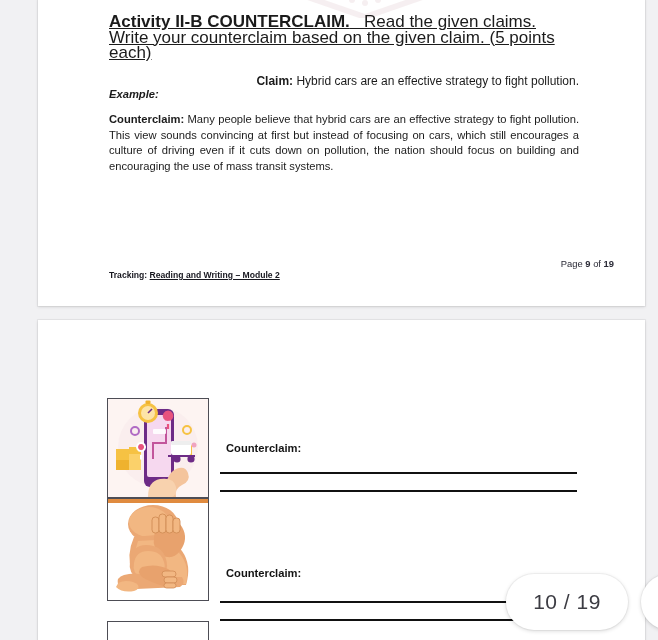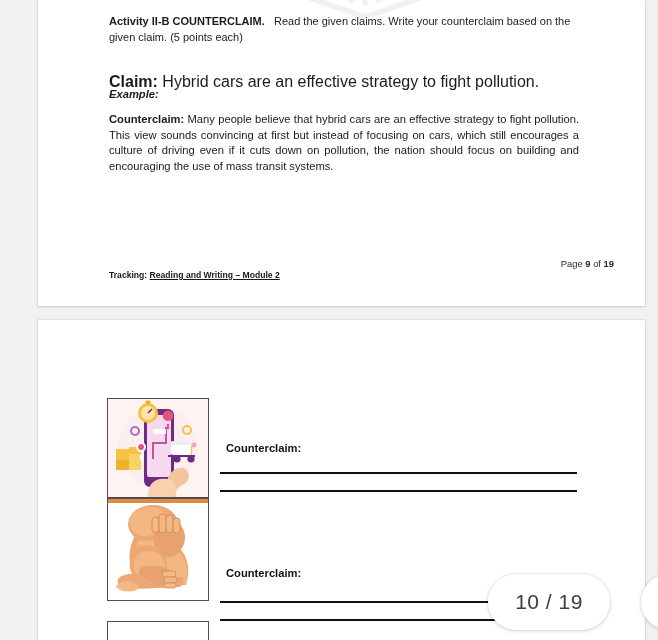--- a/index.html
+++ b/index.html
@@ -38,31 +38,32 @@
     width: 150px;
     height: 26px;
     opacity: 0.30;
     pointer-events: none;
   }
 
   
   .blk { position: absolute; color: #1b1b1b; }
   .t-activity {
     left: 71px; top: 16px; width: 470px;
-    font-size: 11px; line-height: 15.5px;
+    font-size: 17px; line-height: 15.5px;
     text-align: left;
+    text-decoration: underline;
   }
   .t-activity b { font-weight: bold; }
   .t-example {
     left: 71px; top: 54px;
     font-size: 11.2px; font-style: italic; font-weight: bold; margin-top: 36px;
   }
   .t-claim1 {
     left: 71px; top: 76px; width: 470px;
-    font-size: 16px; line-height: 15.5px;
+    font-size: 12px; line-height: 15.5px; text-align: right;
   }
   .t-counter1 {
     left: 71px; top: 114px; width: 470px;
     font-size: 11.2px; line-height: 15.7px;
     text-align: justify;
   }
   .f-pageno {
     right: 31px; top: 260px;
     font-size: 9.4px; color: #2a2a36;
   }
@@ -113,21 +114,21 @@
     position: absolute;
     background: #ffffff;
     border-radius: 999px;
     box-shadow: 0 1px 4px rgba(0,0,0,0.16), 0 0 0 1px rgba(0,0,0,0.035);
     display: flex; align-items: center; justify-content: center;
     color: #3c3c43;
     font-size: 21px;
     letter-spacing: 0.5px;
   }
   #page-indicator {
-    left: 488px; top: 574px;
+    left: 506px; top: 574px;
     width: 122px; height: 56px;
   }
   #pill-right-edge {
     left: 641px; top: 574px;
     width: 56px; height: 56px;
   }
 </style>
 </head>
 <body>
 

